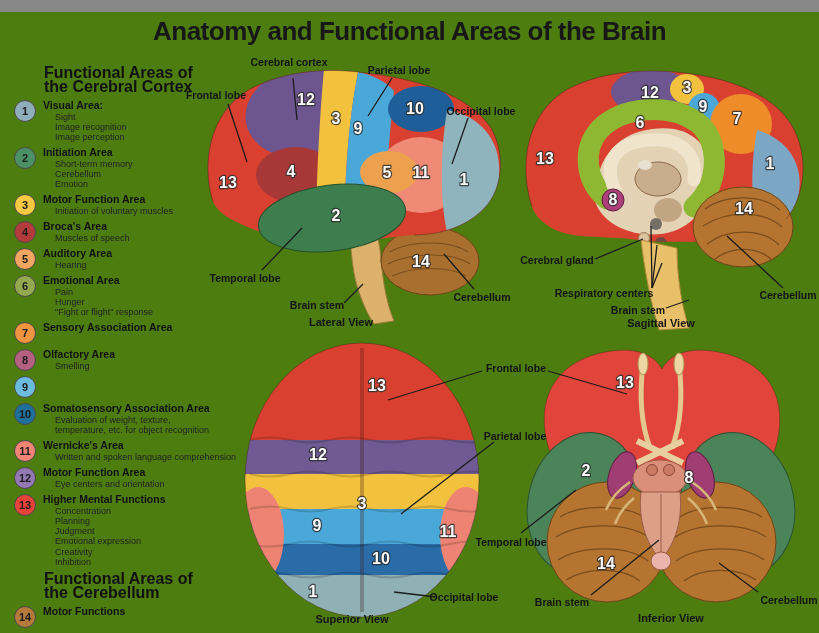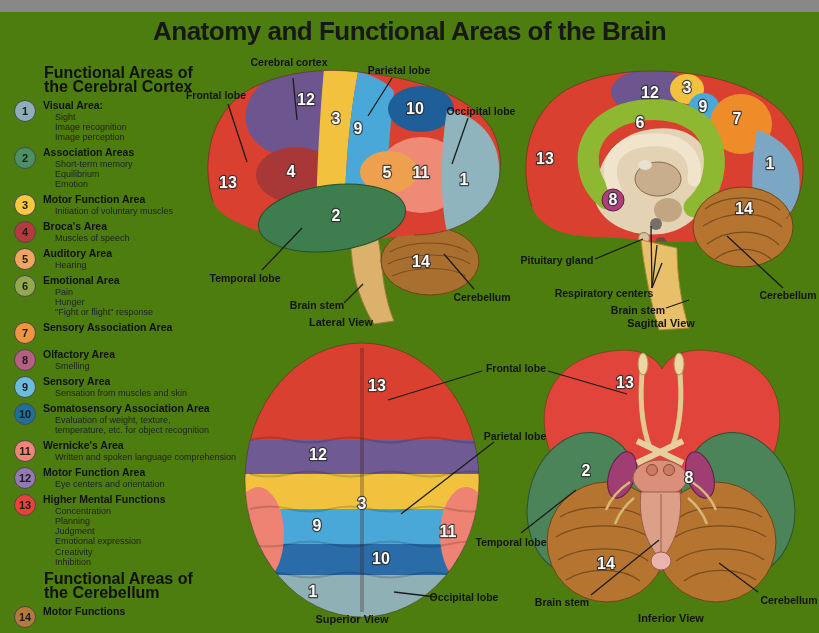--- a/index.html
+++ b/index.html
@@ -42,23 +42,23 @@
       <div class="leg-text">
           <div class="leg-name">Visual Area:</div>
       <div class="leg-details">Sight
 Image recognition
 Image perception</div>
         </div>
     </div>
     <div class="leg-item">
       <div class="leg-circle" style="background: rgb(76, 144, 101);">2</div>
       <div class="leg-text">
-          <div class="leg-name">Association Areas</div>
+          <div class="leg-name">Initiation Area</div>
       <div class="leg-details">Short-term memory
-Equilibrium
+Cerebellum
 Emotion</div>
         </div>
     </div>
     <div class="leg-item">
       <div class="leg-circle" style="background: rgb(247, 201, 67);">3</div>
       <div class="leg-text">
           <div class="leg-name">Motor Function Area</div>
       <div class="leg-details">Initiation of voluntary muscles</div>
         </div>
     </div>
@@ -94,24 +94,20 @@
     </div>
     <div class="leg-item">
       <div class="leg-circle" style="background: rgb(181, 96, 128);">8</div>
       <div class="leg-text">
           <div class="leg-name">Olfactory Area</div>
       <div class="leg-details">Smelling</div>
         </div>
     </div>
     <div class="leg-item">
       <div class="leg-circle" style="background: rgb(108, 188, 221);">9</div>
-      <div class="leg-text">
-          <div class="leg-name">Sensory Area</div>
-      <div class="leg-details">Sensation from muscles and skin</div>
-        </div>
     </div>
     <div class="leg-item">
       <div class="leg-circle" style="background: rgb(30, 111, 153);">10</div>
       <div class="leg-text">
           <div class="leg-name">Somatosensory Association Area</div>
       <div class="leg-details">Evaluation of weight, texture,
 temperature, etc. for object recognition</div>
         </div>
     </div>
     <div class="leg-item">
@@ -333,21 +329,21 @@
 
   <div class="lbl" style="left:216px;top:77px">Frontal lobe</div>
   <div class="lbl" style="left:289px;top:44px">Cerebral cortex</div>
   <div class="lbl" style="left:399px;top:52px">Parietal lobe</div>
   <div class="lbl" style="left:481px;top:93px">Occipital lobe</div>
   <div class="lbl" style="left:245px;top:260px">Temporal lobe</div>
   <div class="lbl" style="left:317px;top:287px">Brain stem</div>
   <div class="lbl" style="left:482px;top:279px">Cerebellum</div>
   <div class="lbl cap" style="left:341px;top:304px">Lateral View</div>
 
-  <div class="lbl" style="left:557px;top:242px">Pituitary gland</div>
+  <div class="lbl" style="left:557px;top:242px">Cerebral gland</div>
   <div class="lbl" style="left:604px;top:275px">Respiratory centers</div>
   <div class="lbl" style="left:638px;top:292px">Brain stem</div>
   <div class="lbl" style="left:788px;top:277px">Cerebellum</div>
   <div class="lbl cap" style="left:661px;top:305px">Sagittal View</div>
 
   <div class="lbl" style="left:516px;top:350px">Frontal lobe</div>
   <div class="lbl" style="left:515px;top:418px">Parietal lobe</div>
   <div class="lbl" style="left:464px;top:579px">Occipital lobe</div>
   <div class="lbl cap" style="left:352px;top:601px">Superior View</div>
 

